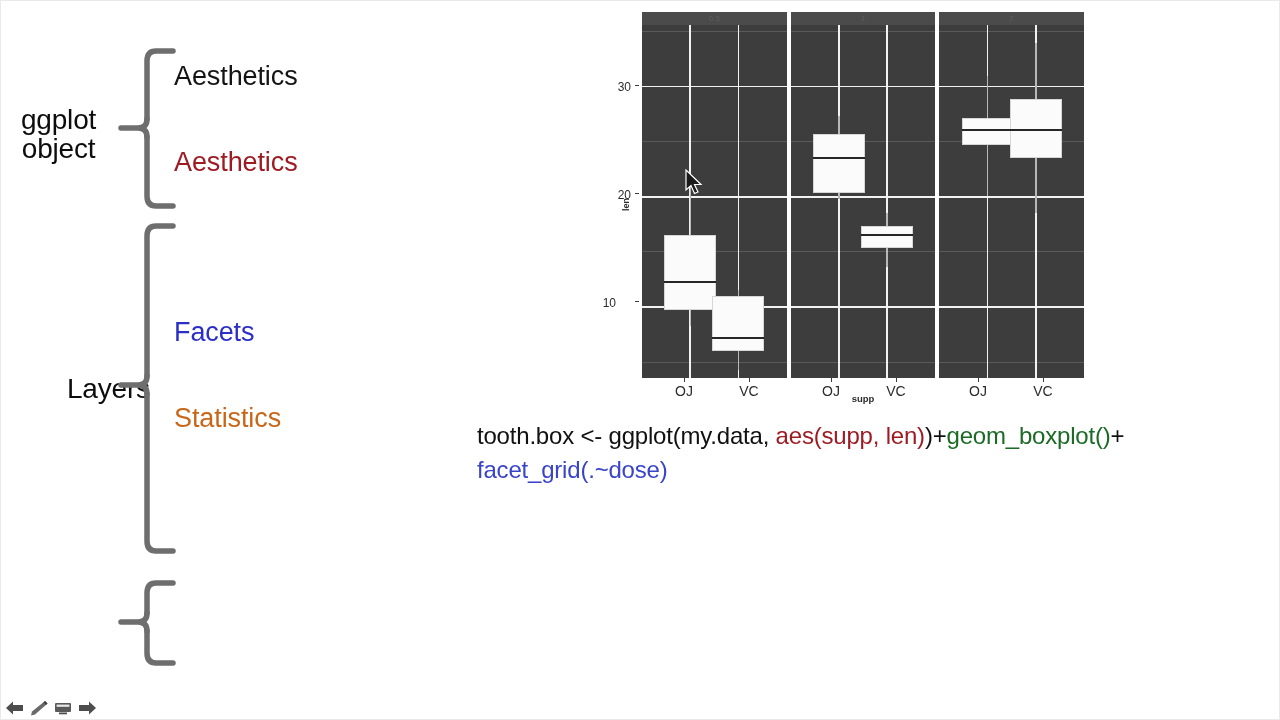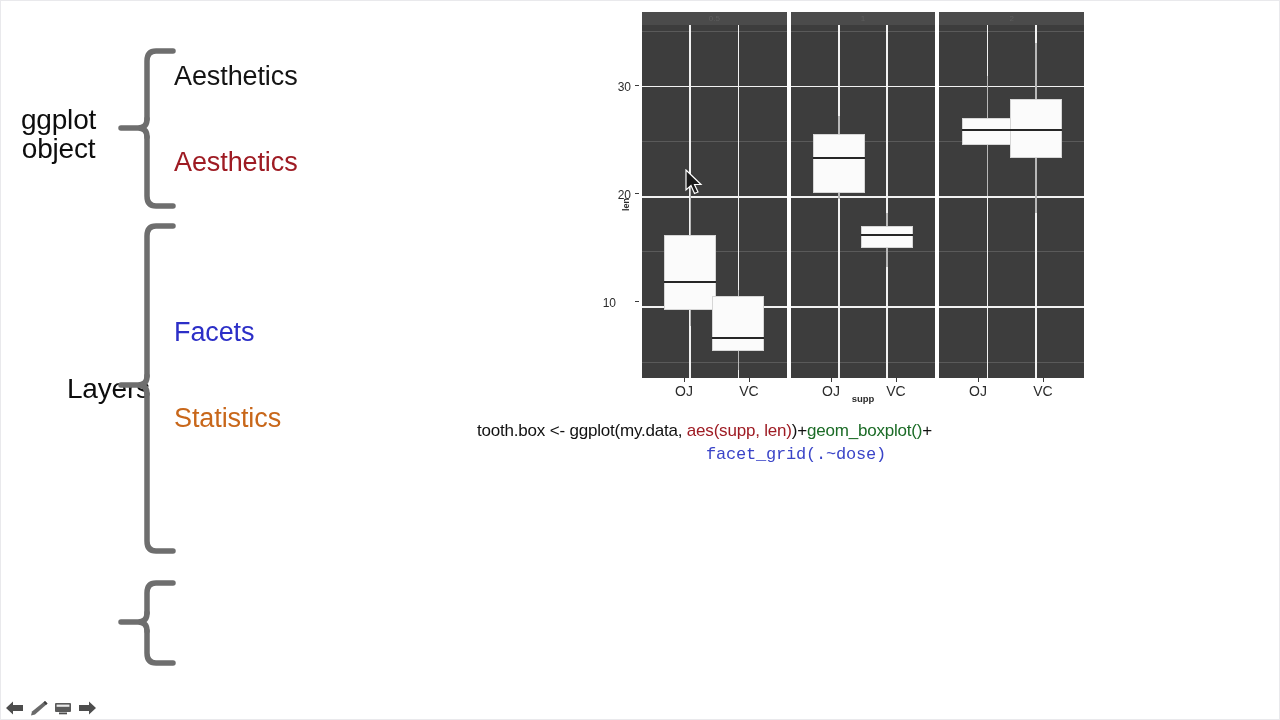--- a/index.html
+++ b/index.html
@@ -68,24 +68,24 @@
   .ticklab{position:absolute;color:#2b2b2b;font-size:12px;text-align:right;width:22px;}
   .tickmark{position:absolute;background:#3a3a3a;height:1px;width:4px;}
   .xticklab{position:absolute;color:#2b2b2b;font-size:14px;text-align:center;width:30px;}
   .xtickmark{position:absolute;background:#3a3a3a;width:1px;height:4px;}
 
   #cursor{position:absolute;left:684px;top:168px;width:20px;height:28px;}
 
   
   #code{
     position:absolute;left:476px;top:418px;width:760px;
-    font-size:17px;color:#111111;line-height:1.42;letter-spacing:-0.2px;
+    font-size:24px;color:#111111;line-height:1.42;letter-spacing:-0.2px;
   }
   #code .l1{display:block;white-space:nowrap;}
-  #code .l2{display:block;text-align:center;padding-right:122px;font-family:Liberation Mono, monospace;}
+  #code .l2{display:block;text-align:left;padding-right:122px;}
   #code .l3{display:block;padding-top:7px;}
 
   
   #toolbar{position:absolute;left:4px;top:697px;width:120px;height:20px;
            display:flex;align-items:center;gap:4px;}
   #toolbar .tb{width:20px;height:16px;}
 </style>
 </head>
 <body>
 

